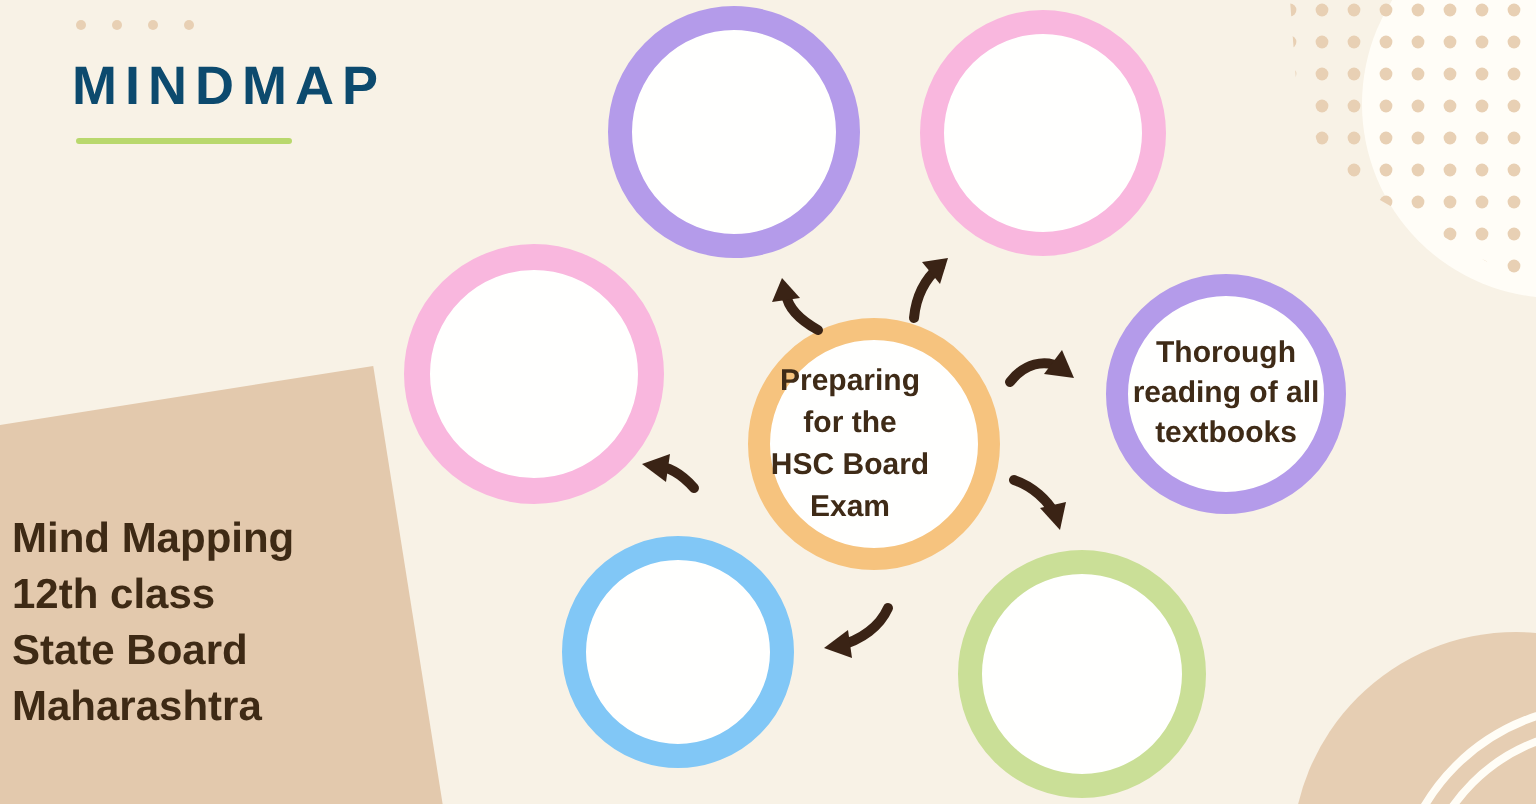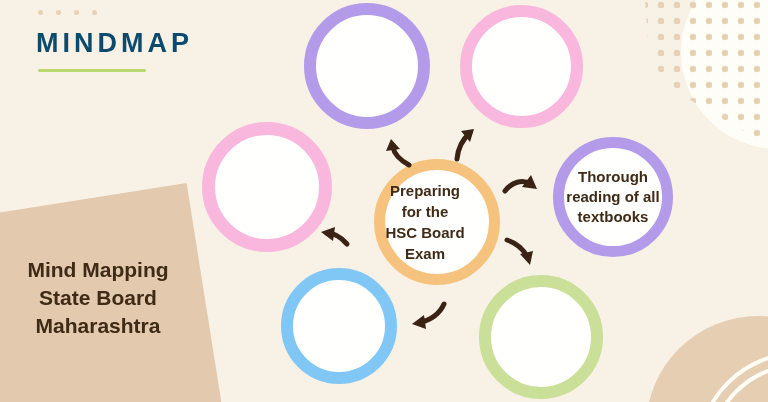--- a/index.html
+++ b/index.html
@@ -19,21 +19,21 @@
   .title-dots{display:flex;gap:13px;margin-left:2px;margin-bottom:10px;}
   .title-dots i{width:5px;height:5px;border-radius:50%;background:#e8d0b4;display:block;}
   .title-text{
     font-size:27px;font-weight:800;letter-spacing:4px;line-height:36px;
     color:#0c4a6e;
   }
   .title-underline{width:108px;height:3px;background:#b9d86d;margin:8px 0 0 2px;border-radius:2px;}
   
   .info-block{
     position:absolute;left:6px;top:256px;width:184px;z-index:4;
-    text-align:center;font-size:21px;font-weight:700;line-height:28px;color:#3e2a15;
+    font-size:21px;font-weight:700;line-height:28px;color:#3e2a15;
   }
   
   .node{
     position:absolute;border-radius:50%;background:#fffffe;box-sizing:border-box;
     display:flex;align-items:center;justify-content:flex-start;text-align:center;
     z-index:2;border-style:solid;
   }
   .node .label{
     font-size:15px;font-weight:700;line-height:20px;color:#3f2b17;width:104px;
   }
@@ -84,20 +84,21 @@
       <i></i>
     </div>
     <div class="title-text">
       <div>MINDMAP</div>
     </div>
     <div class="title-underline"></div>
   </div>
 
   <div class="info-block">
     <div>Mind Mapping</div>
+    <div>12th class</div>
     <div>State Board</div>
     <div>Maharashtra</div>
   </div>
 
   <div class="node node-tl" style="border-color: rgb(180, 155, 234);">
     <span class="label"></span>
   </div>
   <div class="node node-tr" style="border-color: rgb(249, 183, 222);">
     <span class="label"></span>
   </div>

